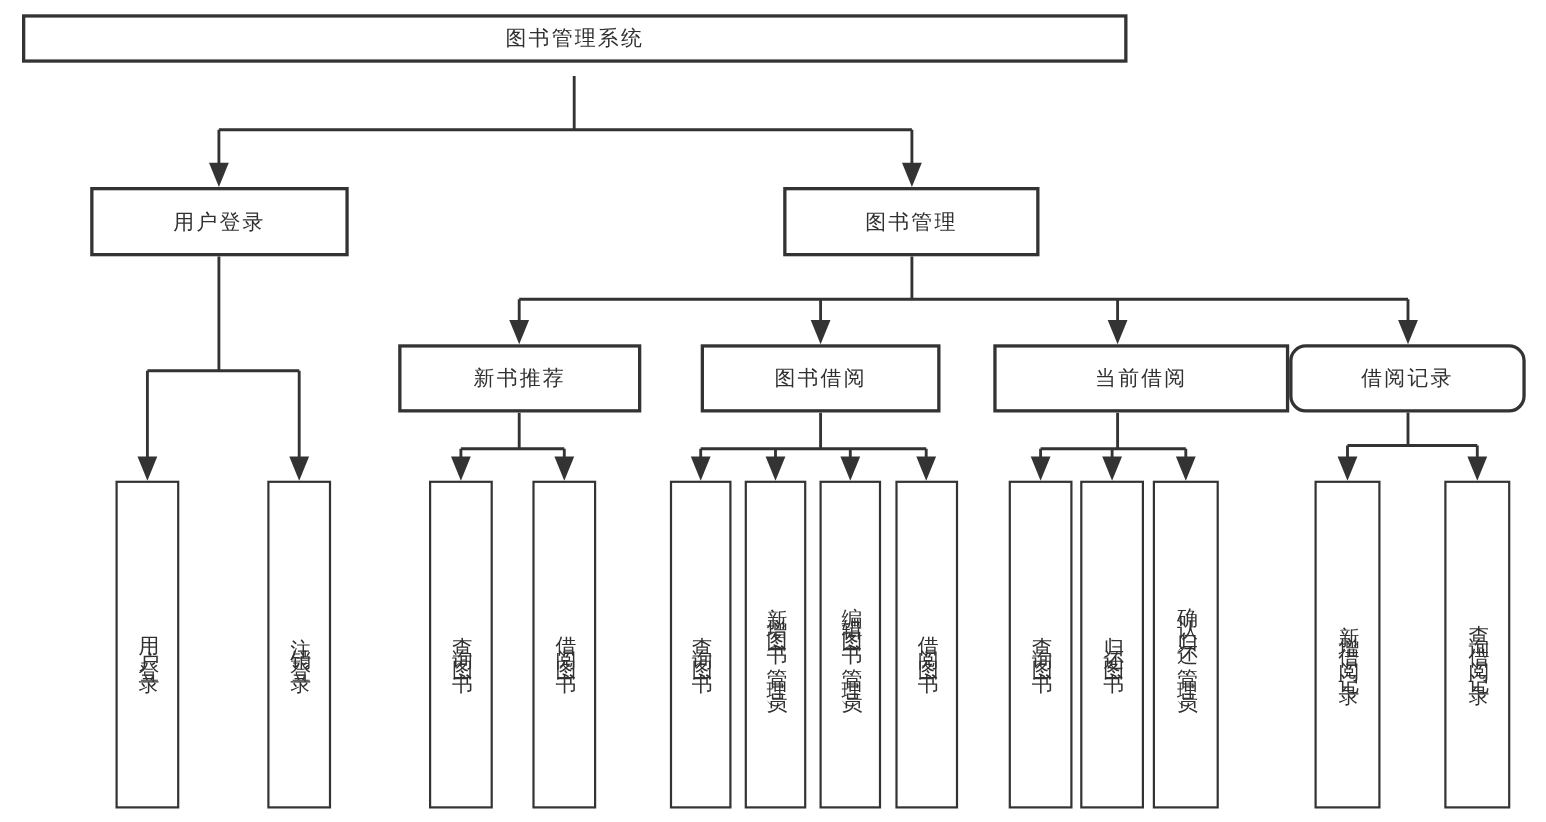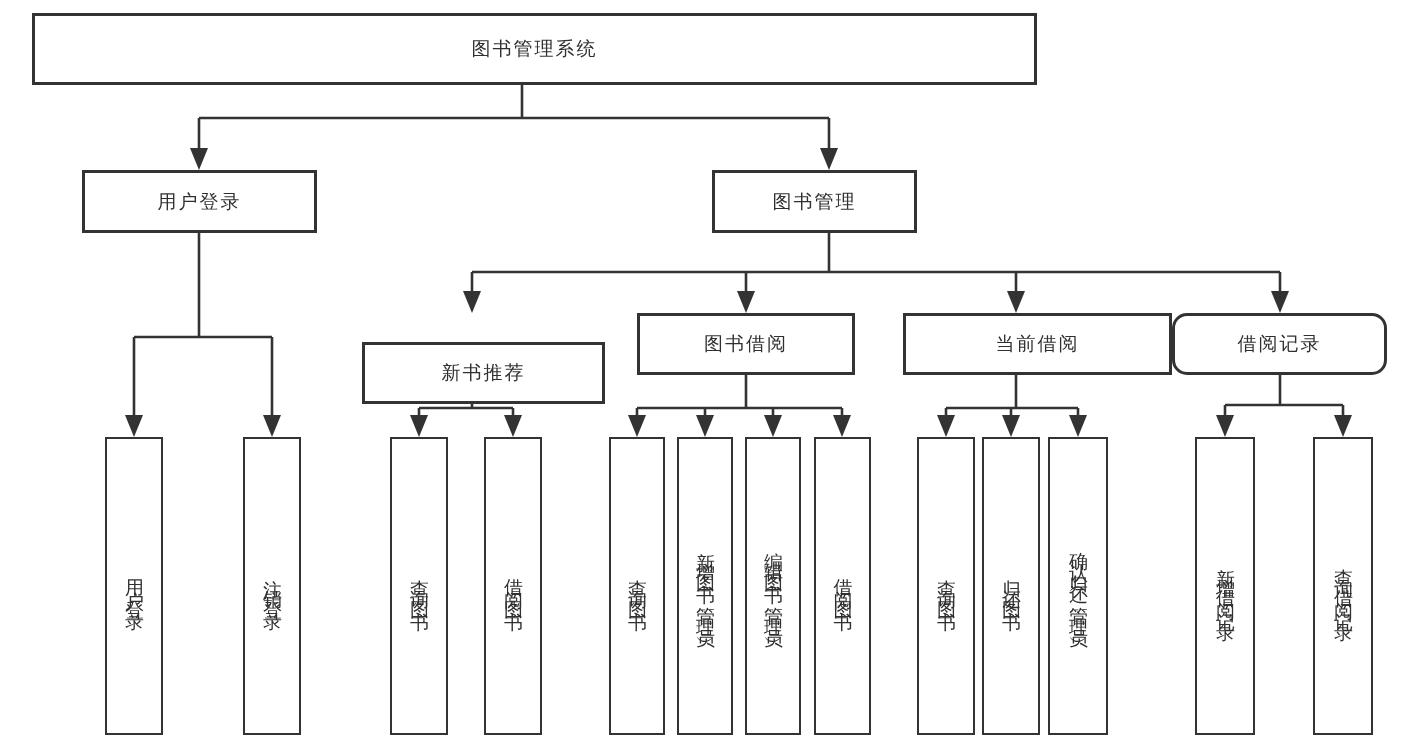--- a/index.html
+++ b/index.html
@@ -86,32 +86,32 @@
       <polygon points="764,415 782,415 773,437"></polygon>
       <polygon points="833,415 851,415 842,437"></polygon>
       <polygon points="937,415 955,415 946,437"></polygon>
       <polygon points="1002,415 1020,415 1011,437"></polygon>
       <polygon points="1069,415 1087,415 1078,437"></polygon>
       <polygon points="1216,415 1234,415 1225,437"></polygon>
       <polygon points="1334,415 1352,415 1343,437"></polygon>
     </g>
   </svg>
 
-  <div class="node hnode" style="left:20px;top:13px;width:1005px;height:72px;margin-left:12px;">
+  <div class="node hnode" style="left:20px;top:13px;width:1005px;height:44px;">
     <span>图书管理系统</span>
   </div>
 
   <div class="node hnode" style="left:82px;top:170px;width:235px;height:63px;">
     <span>用户登录</span>
   </div>
-  <div class="node hnode" style="left:712px;top:170px;width:205px;height:63px;">
+  <div class="node hnode" style="left:712px;top:170px;width:233px;height:63px;">
     <span>图书管理</span>
   </div>
 
-  <div class="node hnode" style="left:362px;top:313px;width:243px;height:62px;margin-top:29px;">
+  <div class="node hnode" style="left:362px;top:313px;width:221px;height:62px;">
     <span>新书推荐</span>
   </div>
   <div class="node hnode" style="left:637px;top:313px;width:218px;height:62px;">
     <span>图书借阅</span>
   </div>
   <div class="node hnode" style="left:903px;top:313px;width:269px;height:62px;justify-content:center;">
     <span>当前借阅</span>
   </div>
   <div class="node hnode" style="left:1172px;top:313px;width:215px;height:62px;border-radius:15px;">
     <span>借阅记录</span>

